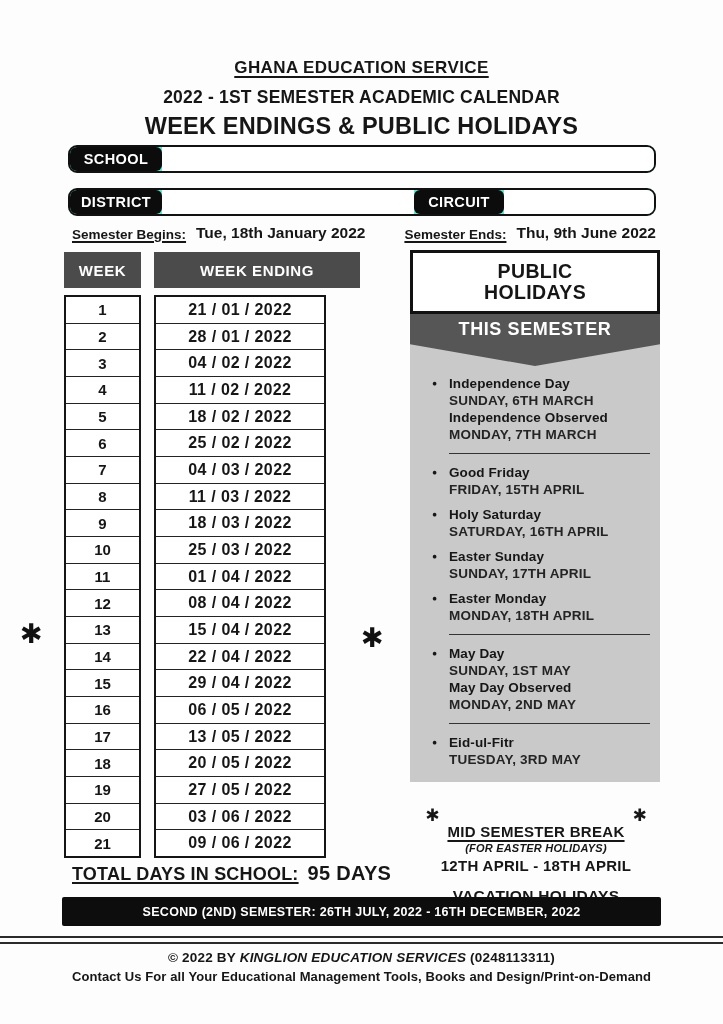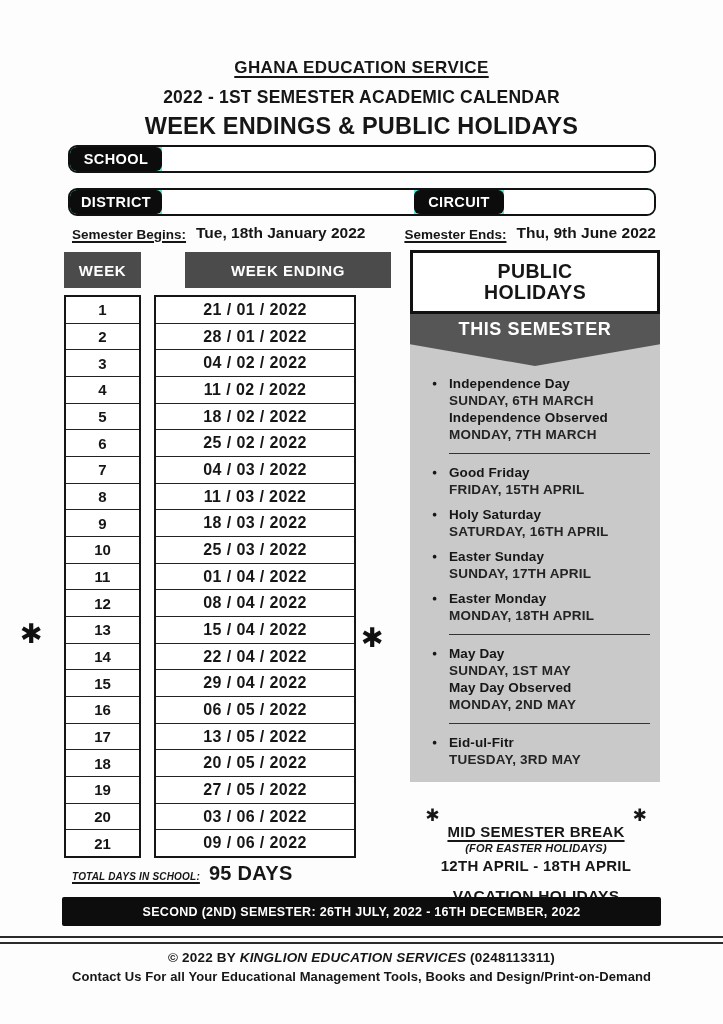--- a/index.html
+++ b/index.html
@@ -34,34 +34,34 @@
   .sem-group { display:flex; align-items:flex-end; gap:10px; white-space:nowrap; }
   .sem-label { font-size:13.5px; text-decoration:underline; text-underline-offset:2px; text-decoration-thickness:1.5px; }
   .sem-value { font-size:15.5px; }
 
   
   .col-header {
     position:absolute; top:252px; height:36px; background:#4b4b4b; color:#fff;
     display:flex; align-items:center; justify-content:center; font-size:15px; letter-spacing:.6px;
   }
   .week-header { left:64px; width:77px; }
-  .ending-header { left:154px; width:206px;margin-left:31px; }
+  .ending-header { left:154px; width:206px; }
   .tcol { position:absolute; top:295px; height:563px; border:2px solid #151515; background:#fff; display:flex; flex-direction:column; }
   .week-col { left:64px; width:77px; }
-  .date-col { left:154px; width:202px; }
+  .date-col { left:154px; width:172px; }
   .trow { flex:1; display:flex; align-items:center; justify-content:center; font-size:15px; }
   .trow + .trow { border-top:1.5px solid #232323; }
   .date-col .trow { font-size:16px; letter-spacing:.4px; }
   .break-ast { position:absolute; font-size:27px; color:#111; }
   .ast-left { left:20px; top:618px; }
   .ast-right { left:361px; top:622px; }
 
   
   .totals { position:absolute; left:72px; top:862px; display:flex; align-items:baseline; gap:9px; }
-  .totals-label { font-size:10px; text-decoration:underline; text-underline-offset:2px; text-decoration-thickness:1.5px; letter-spacing:.2px;font-style:italic; }
+  .totals-label { font-size:18px; text-decoration:underline; text-underline-offset:2px; text-decoration-thickness:1.5px; letter-spacing:.2px; }
   .totals-value { font-size:20px; letter-spacing:.3px; }
 
   
   .panel { position:absolute; left:410px; top:250px; width:250px; height:532px; background:#c9c9c9; }
   .panel-title-box {
     border:3px solid #111; background:#fff; height:64px;
     display:flex; flex-direction:column; align-items:center; justify-content:center;
   }
   .panel-title-box .t { font-size:19.5px; line-height:21px; letter-spacing:.4px; }
   .panel-banner {

